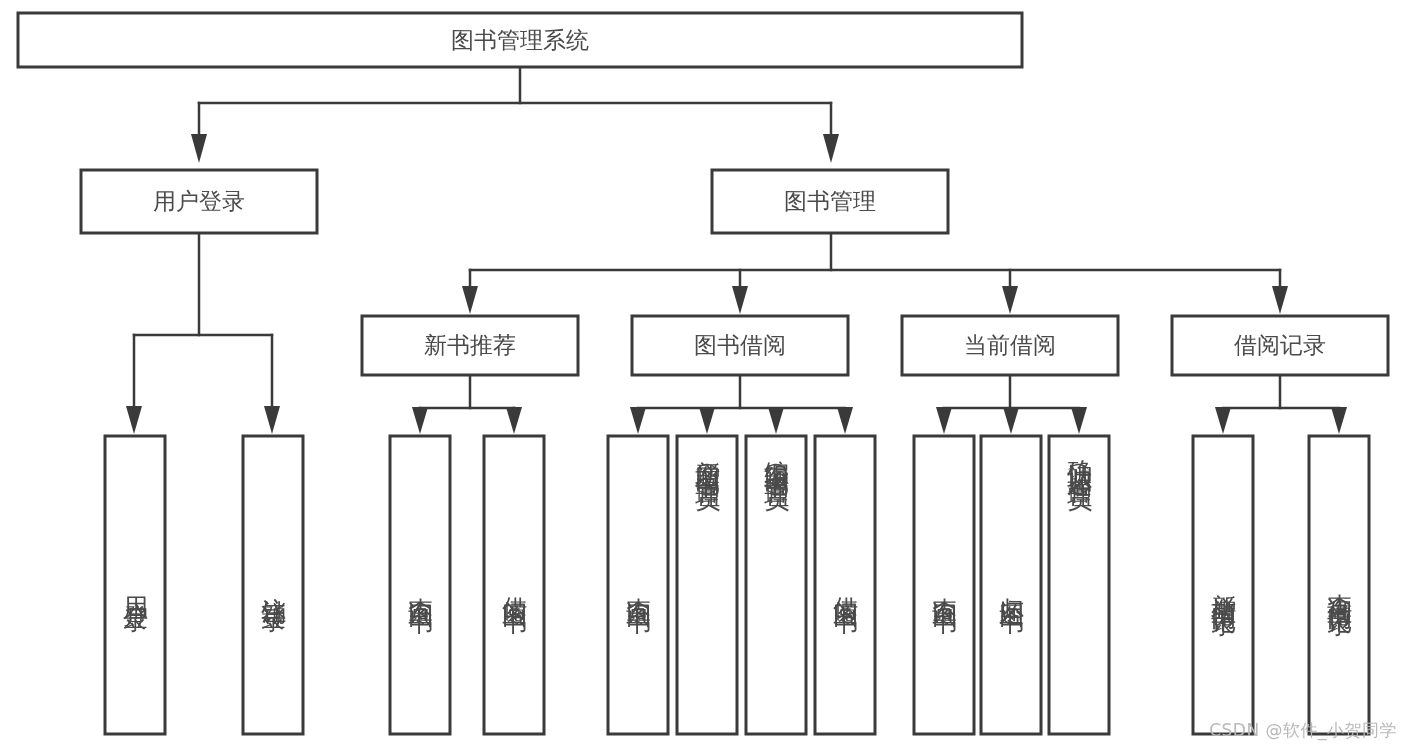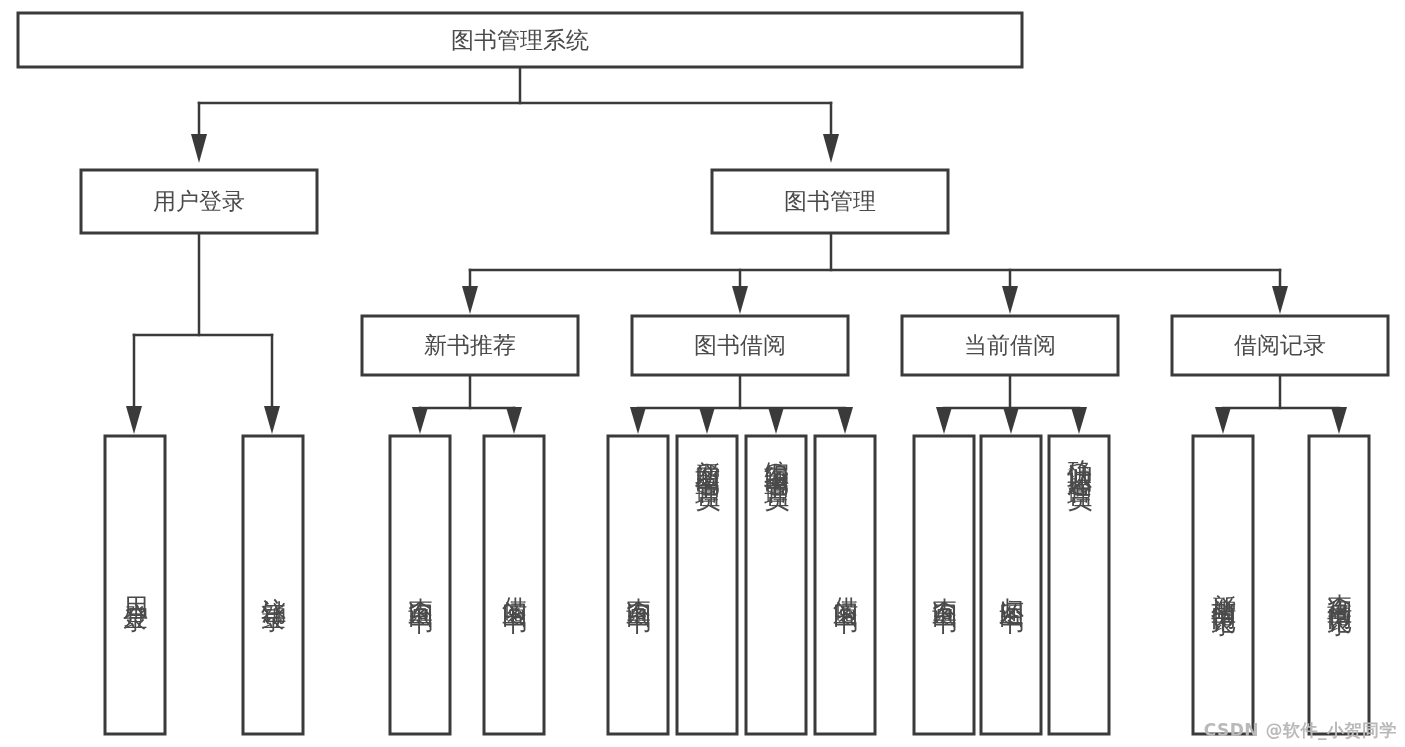--- a/index.html
+++ b/index.html
@@ -45,21 +45,20 @@
   }
   .watermark-text {
     position: absolute;
     right: 8px;
     bottom: 5px;
     font-family: "DejaVu Sans", "Liberation Sans", sans-serif;
     font-size: 17px;
     color: #b9b9b9;
     white-space: nowrap;
     letter-spacing: 0.5px;
-    font-weight: bold;
   }
   .vbox {
     position: absolute;
     display: flex;
     align-items: center;
     justify-content: center;
     pointer-events: none;
   }
   .vbox span {
     writing-mode: vertical-rl;

